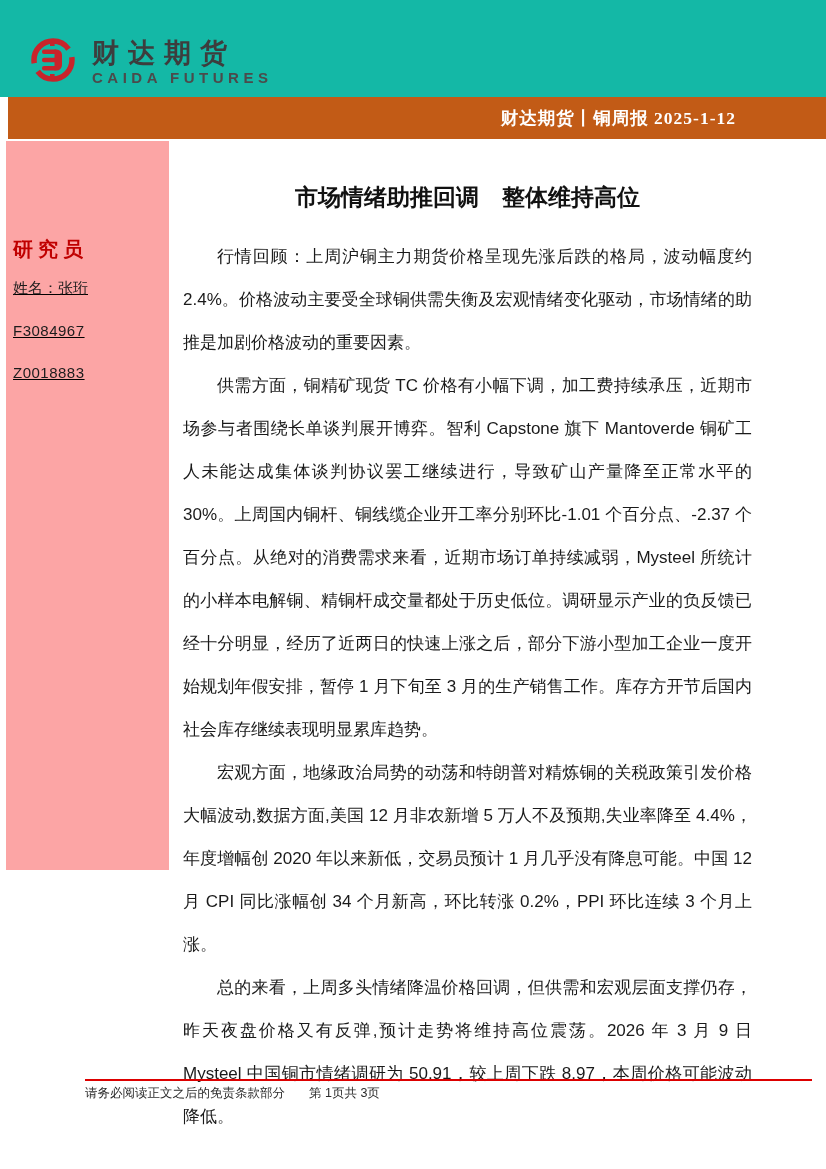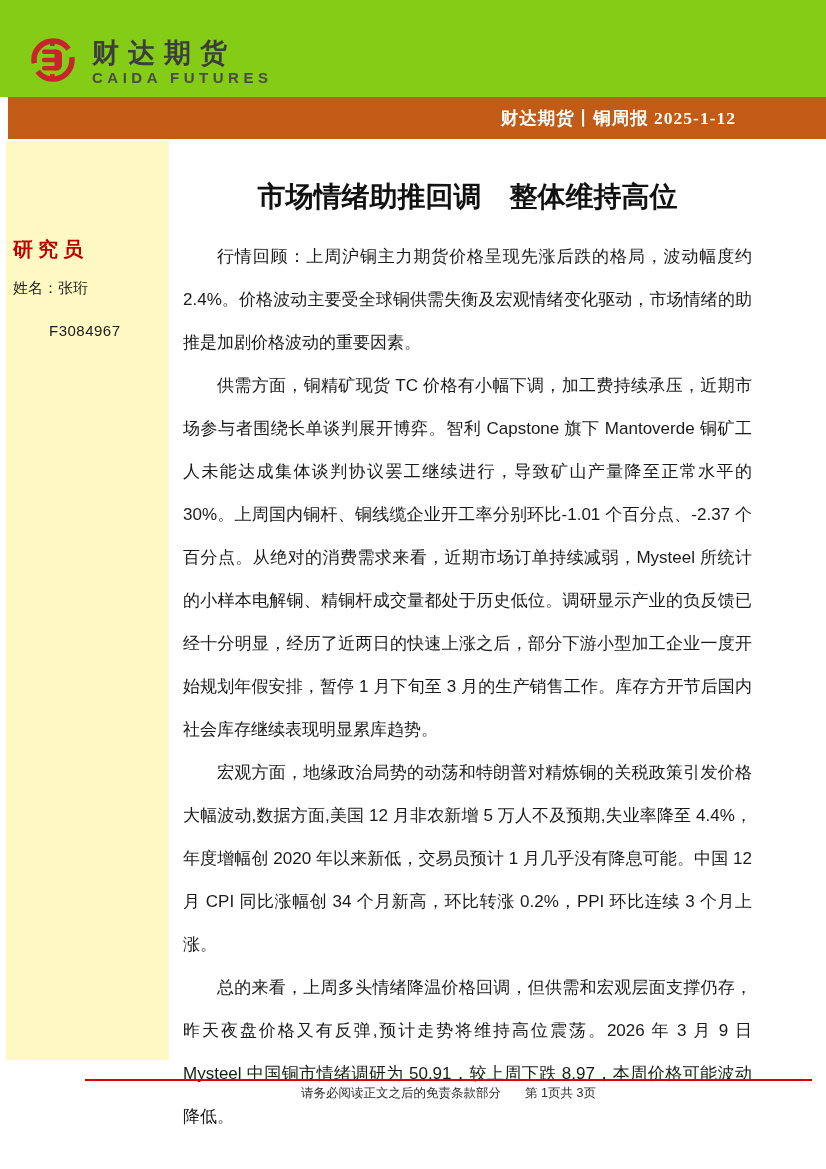--- a/index.html
+++ b/index.html
@@ -1,55 +1,55 @@
 <!DOCTYPE html>
 <html style="--c-banner: #C25B16; --c-accent: #C00000; --c-rule: #DD0000; --c-logo_red: #C8242B;"><head>
 <meta charset="utf-8">
 <style>
   html,body{margin:0;padding:0;}
   body{background:#ffffff;font-family:"Liberation Sans",sans-serif;}
   .page{position:relative;width:826px;height:1169px;background:#ffffff;overflow:hidden;}
 
   
-  .header{position:absolute;left:0;top:0;width:826px;height:97px;background:#84cc16;}
+  .header{position:absolute;left:0;top:0;width:826px;height:97px;background:#14b8a6;}
   .logo-row{position:absolute;left:29px;top:36px;display:flex;align-items:flex-start;}
   .emblem{width:48px;height:48px;display:block;}
   .brand-block{margin-left:15px;padding-top:2px;}
   .brand-cn{font-size:27px;line-height:30px;letter-spacing:9px;color:#3d3d3d;font-weight:600;font-family:"Liberation Sans",sans-serif;}
   .brand-en{font-size:15px;line-height:12px;letter-spacing:4.5px;color:#4b4b4b;margin-top:4px;font-weight:600;}
 
   
   .banner{position:absolute;left:8px;top:97px;width:826px;height:42px;background:var(--c-banner,#C25B16);}
   .banner-text{position:absolute;right:98px;top:0;line-height:42px;color:#ffffff;
     font-family:"Liberation Serif",serif;font-weight:bold;font-size:17.5px;letter-spacing:1px;}
 
   
-  .sidebar{position:absolute;left:6px;top:141px;width:163px;height:919px;background:#fef9c3;
+  .sidebar{position:absolute;left:6px;top:141px;width:163px;height:729px;background:#fca5a5;
     box-sizing:border-box;padding:96px 0 0 7px;}
   .sidebar-title{color:var(--c-accent,#C00000);font-family:"Liberation Serif",serif;
     font-weight:bold;font-size:20px;letter-spacing:5px;line-height:24px;}
-  .sidebar-rows{margin-top:6px;}
+  .sidebar-rows{margin-top:6px;text-decoration:underline;}
   .s-row{line-height:42.5px;height:42.5px;font-size:15px;color:#1c1c1c;white-space:nowrap;}
   .s-kai{font-family:"Liberation Serif",serif;}
   .s-spread{font-family:"Liberation Serif",serif;letter-spacing:8px;}
-  .s-num{font-family:"Liberation Sans",sans-serif;letter-spacing:0.5px;margin-left:36px;}
+  .s-num{font-family:"Liberation Sans",sans-serif;letter-spacing:0.5px;}
 
   
   .main{position:absolute;left:183px;top:182px;width:569px;}
-  .report-title{font-size:28px;font-weight:bold;color:#111111;text-align:center;
+  .report-title{font-size:23px;font-weight:bold;color:#111111;text-align:center;
     line-height:30px;margin:0;font-family:"Liberation Sans",sans-serif;}
   .body-text{margin-top:23px;}
   .body-text p{margin:0;font-size:17px;line-height:43px;color:#1a1a1a;
     text-align:justify;text-justify:inter-ideograph;text-indent:2em;
     font-family:"Liberation Sans",sans-serif;}
 
   
   .footer{position:absolute;left:85px;top:1079px;width:727px;}
   .footer-line{height:0;border-top:2.5px solid var(--c-rule,#DD0000);}
-  .footer-row{display:flex;justify-content:center;margin-top:5px;
+  .footer-row{display:flex;justify-content:flex-start;margin-top:5px;
     font-size:12.5px;color:#2b2b2b;line-height:15px;gap:24px;}
 </style>
 </head>
 <body>
 
 <div class="page">
 
   <div class="header">
     <div class="logo-row">
       <svg class="emblem" viewBox="0 0 48 48">
@@ -70,20 +70,21 @@
 
   <div class="banner">
     <span class="banner-text">财达期货丨铜周报  2025-1-12</span>
   </div>
 
   <div class="sidebar">
     <div class="sidebar-title">研究员</div>
     <div class="sidebar-rows">
       <div class="s-row s-kai">姓名：张珩</div>
       <div class="s-row s-num">F3084967</div>
+      <div class="s-row s-num">Z0018883</div>
     </div>
   </div>
 
   <div class="main">
     <h1 class="report-title">市场情绪助推回调　整体维持高位</h1>
     <div class="body-text">
       <p>行情回顾：上周沪铜主力期货价格呈现先涨后跌的格局，波动幅度约 2.4%。价格波动主要受全球铜供需失衡及宏观情绪变化驱动，市场情绪的助推是加剧价格波动的重要因素。</p>
       <p>供需方面，铜精矿现货 TC 价格有小幅下调，加工费持续承压，近期市场参与者围绕长单谈判展开博弈。智利 Capstone 旗下 Mantoverde 铜矿工人未能达成集体谈判协议罢工继续进行，导致矿山产量降至正常水平的 30%。上周国内铜杆、铜线缆企业开工率分别环比-1.01 个百分点、-2.37 个百分点。从绝对的消费需求来看，近期市场订单持续减弱，Mysteel 所统计的小样本电解铜、精铜杆成交量都处于历史低位。调研显示产业的负反馈已经十分明显，经历了近两日的快速上涨之后，部分下游小型加工企业一度开始规划年假安排，暂停 1 月下旬至 3 月的生产销售工作。库存方开节后国内社会库存继续表现明显累库趋势。</p>
       <p>宏观方面，地缘政治局势的动荡和特朗普对精炼铜的关税政策引发价格大幅波动,数据方面,美国 12 月非农新增 5 万人不及预期,失业率降至 4.4%，年度增幅创 2020 年以来新低，交易员预计 1 月几乎没有降息可能。中国 12 月 CPI 同比涨幅创 34 个月新高，环比转涨 0.2%，PPI 环比连续 3 个月上涨。</p>
       <p>总的来看，上周多头情绪降温价格回调，但供需和宏观层面支撑仍存，昨天夜盘价格又有反弹,预计走势将维持高位震荡。2026 年 3 月 9 日 Mysteel 中国铜市情绪调研为 50.91，较上周下跌 8.97，本周价格可能波动降低。</p>

